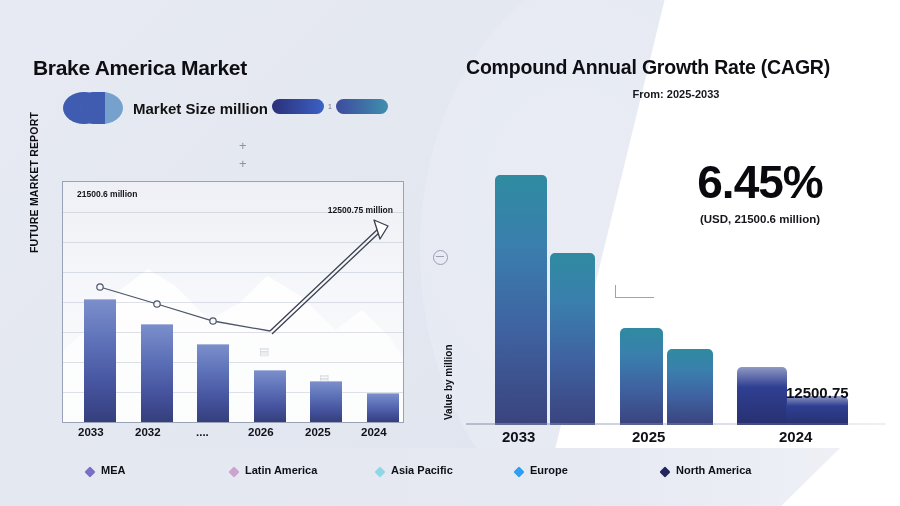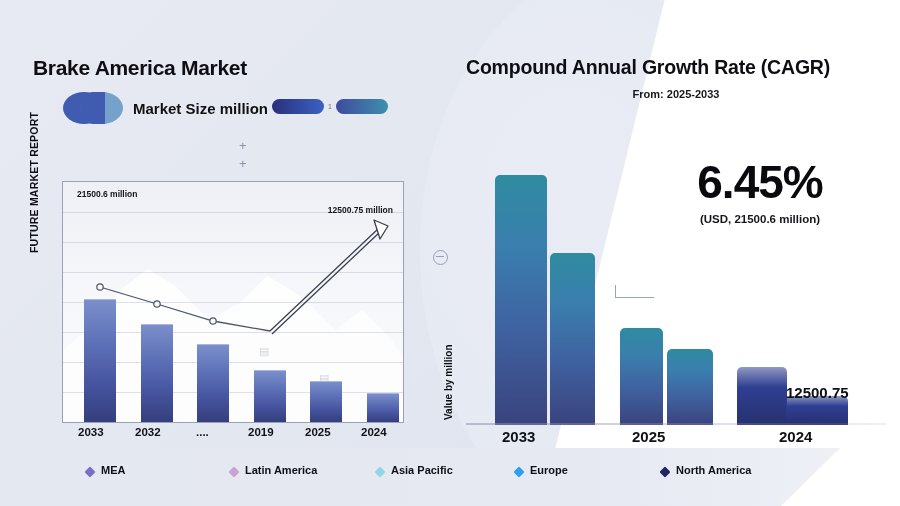--- a/index.html
+++ b/index.html
@@ -212,21 +212,21 @@
         <path d="M209,152 L318,49" fill="none" stroke="#3a3f50" stroke-width="1.3"></path>
         <path d="M311,38 L325,44 L317,57 Z" fill="#ffffff" stroke="#3a3f50" stroke-width="1.3" stroke-linejoin="round"></path>
       </g>
     </svg>
   </div>
 
   <div class="xlabels-left">
     <span style="left:16px">2033</span>
     <span style="left:73px">2032</span>
     <span style="left:134px">....</span>
-    <span style="left:186px">2019</span>
+    <span style="left:186px">2026</span>
     <span style="left:243px">2025</span>
     <span style="left:299px">2024</span>
   </div>
 
   <div class="title-right">Compound Annual Growth Rate (CAGR)</div>
   <div class="subtitle-right">From: 2025-2033</div>
   <div class="cagr-value">6.45%</div>
   <div class="cagr-note">(USD, 21500.6 million)</div>
 
   <div class="chart-right">

